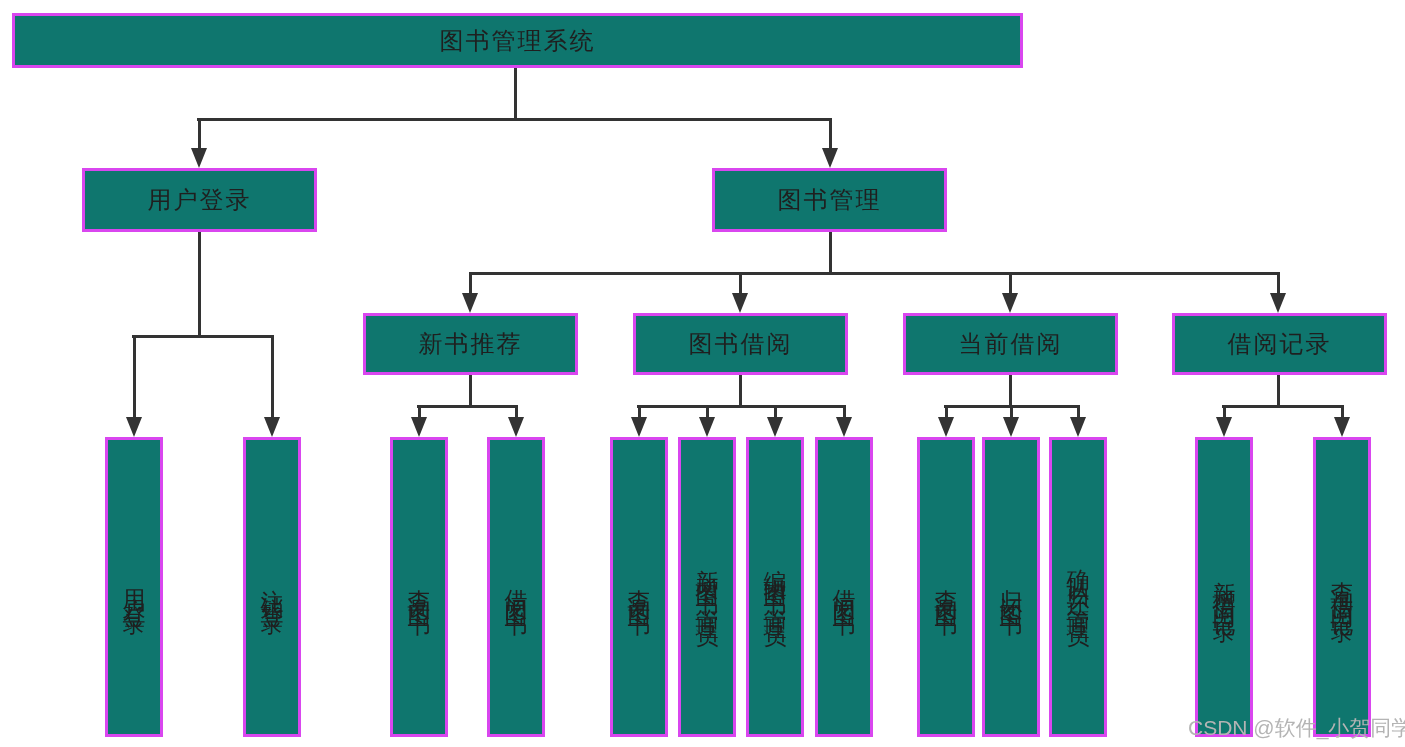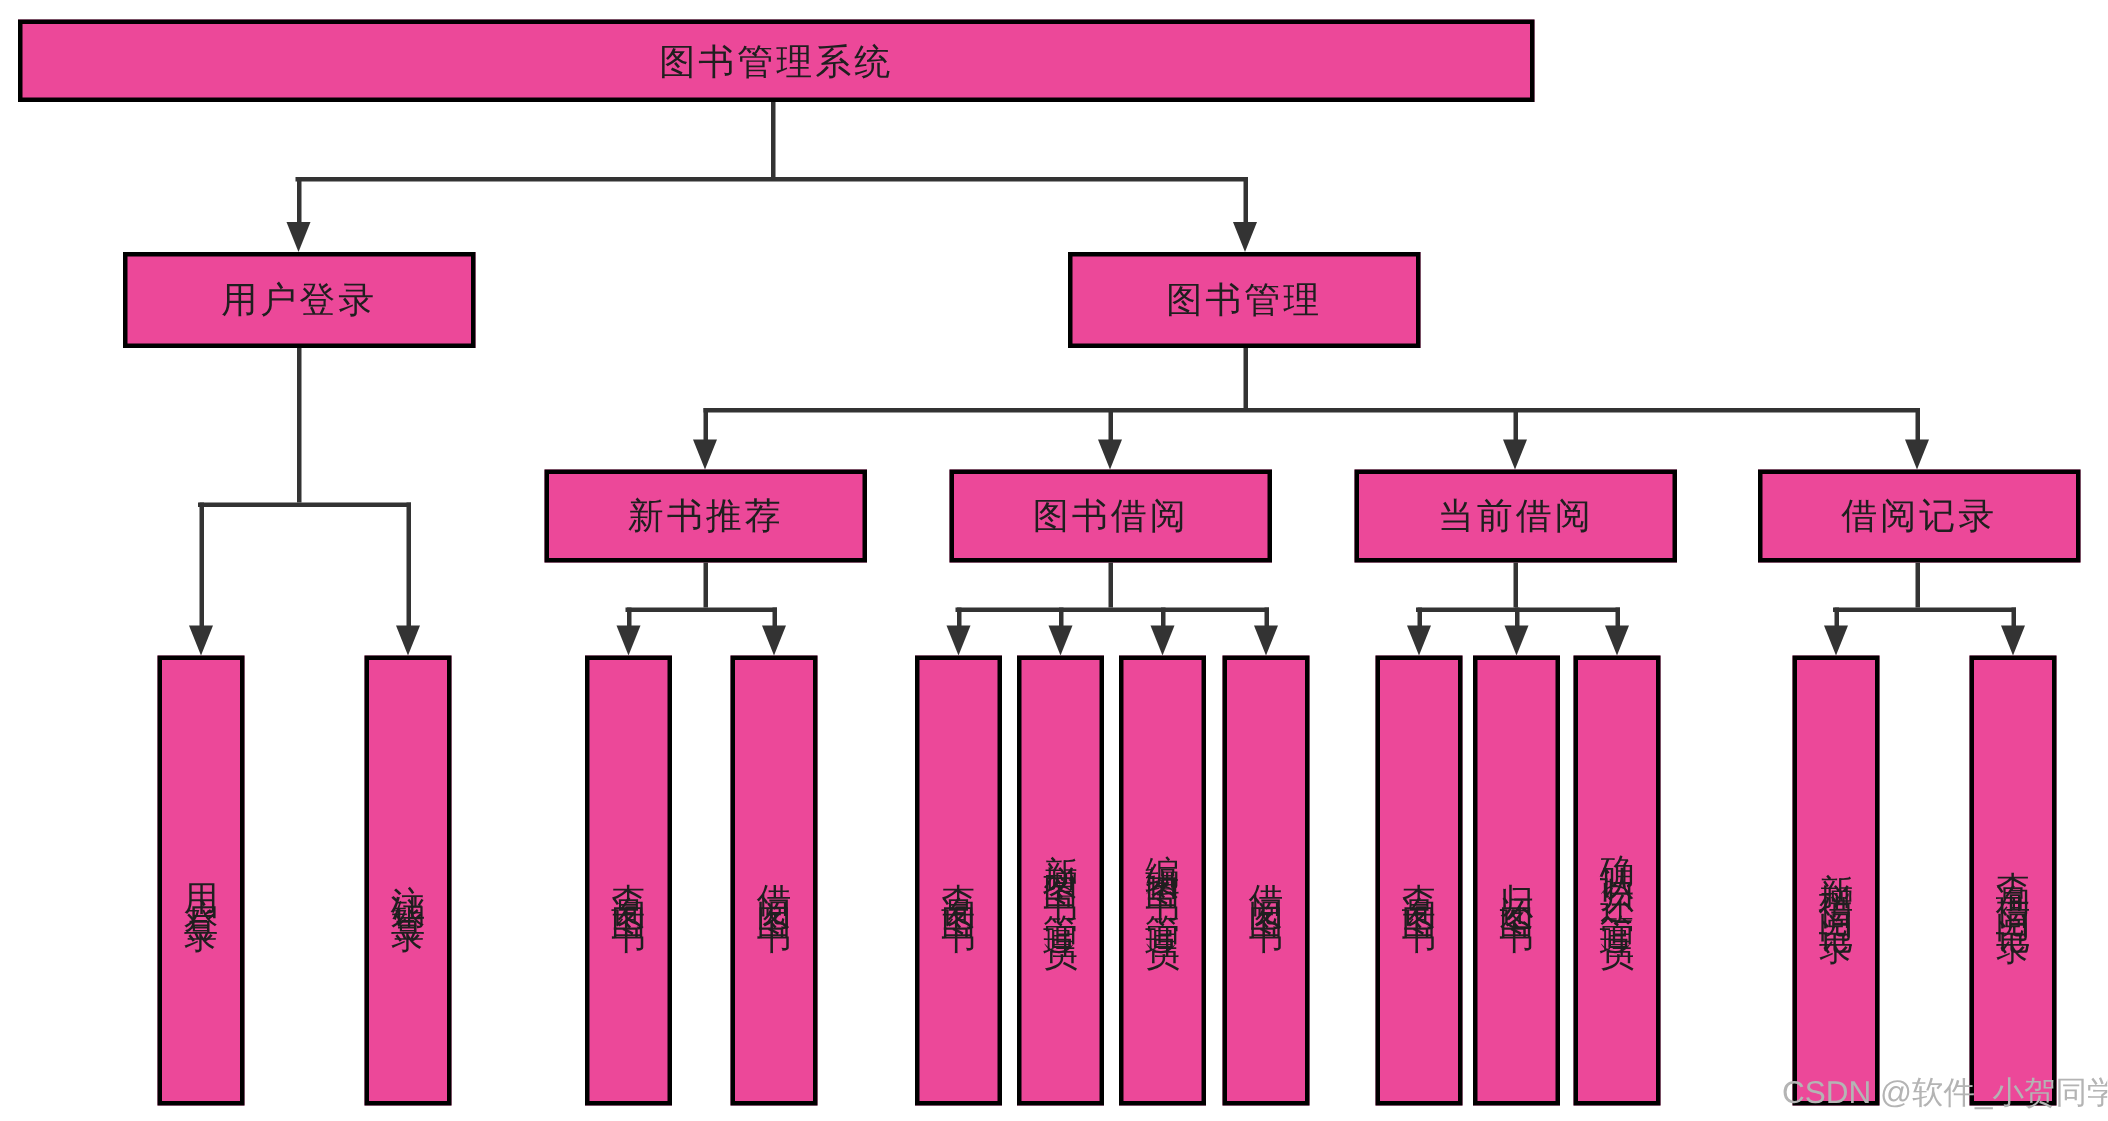--- a/index.html
+++ b/index.html
@@ -2,21 +2,21 @@
 <html><head>
 <meta charset="utf-8">
 <style>
   html,body { margin:0; padding:0; background:#ffffff; }
   .canvas {
     position:relative; width:1405px; height:747px; background:#ffffff;
     font-family:"Liberation Sans","DejaVu Sans",sans-serif; overflow:hidden;
   }
   .box {
     position:absolute; box-sizing:border-box;
-    border:3px solid #000000; background:#ec4899; color:#1f1f1f;
+    border:3px solid #d946ef; background:#0f766e; color:#1f1f1f;
     display:flex; align-items:center; justify-content:center;
   }
   .hnode { font-size:24px; letter-spacing:2px; }
   .vnode {
     writing-mode:vertical-rl; text-orientation:mixed;
     font-size:23px; letter-spacing:8px; line-height:1;
   }
   .vl { position:absolute; width:3px; background:#333333; }
   .hl { position:absolute; height:3px; background:#333333; }
   .arr {

